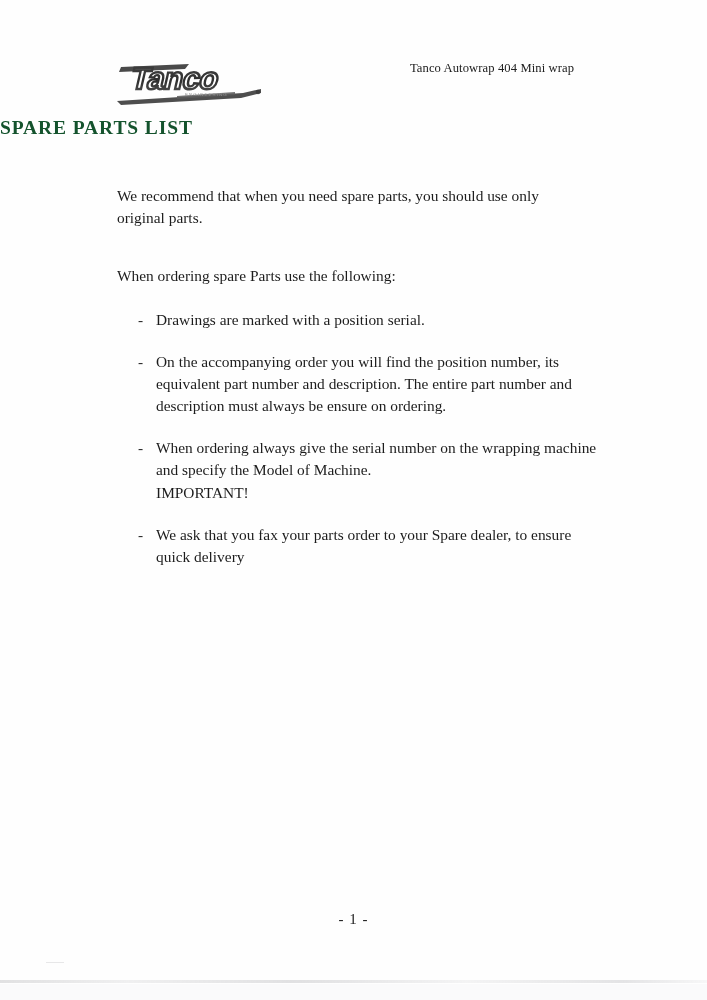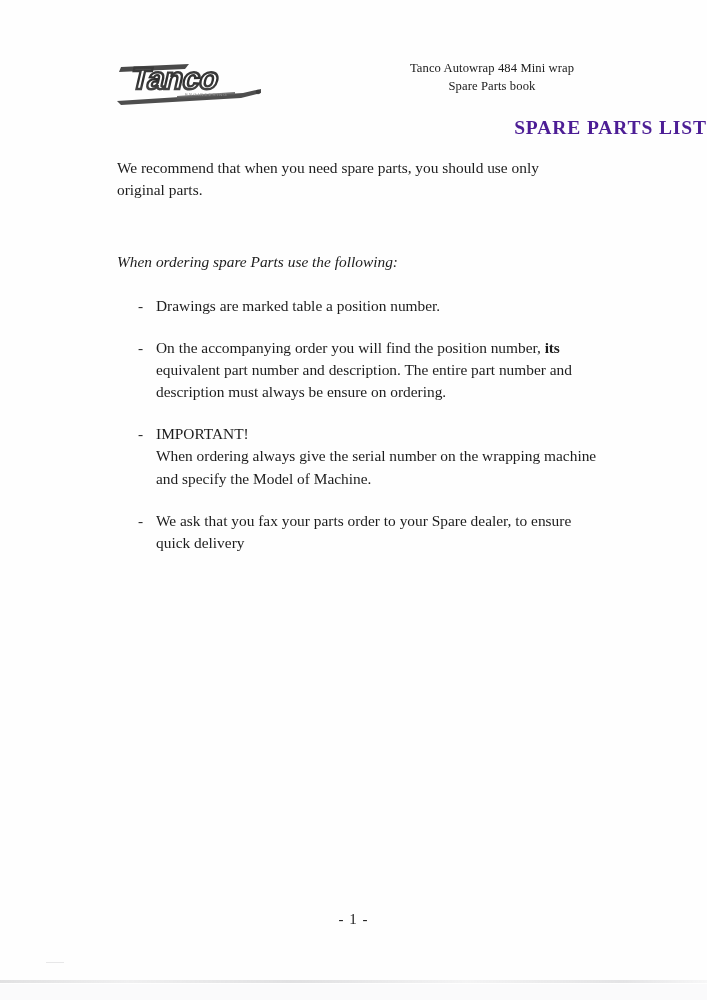--- a/index.html
+++ b/index.html
@@ -81,48 +81,46 @@
     font-size: 12.6px;
     letter-spacing: 0.1px;
     color: #202020;
   }
 
   .title {
     position: absolute;
     left: 0;
     right: 0;
     top: 104px;
-    text-align: right;
+    text-align: left;
     font-size: 19.5px;
     font-weight: bold;
     letter-spacing: 0.9px;
-    color: #4c1d95;
-    padding-left: 56px;
+    color: #14532d;
   }
 
   
   .body-block {
     position: absolute;
     left: 117px;
     top: 157px;
     width: 490px;
   }
 
   .para {
     font-size: 15.4px;
     line-height: 1.42;
     color: #1c1c1c;
     margin: 0;
   }
 
-  .para-intro { width: 452px; }
+  .para-intro { width: 452px; margin-top: 28px; }
 
   .para-order {
-    margin-top: 50px;
-    font-style: italic;
+    margin-top: 36px;
   }
 
   .bullet-list {
     margin: 22px 0 0 0;
     padding: 0;
     list-style: none;
   }
 
   .bullet-item {
     position: relative;
@@ -139,21 +137,21 @@
     left: 21px;
     top: 0;
     color: #2a2a2a;
     font-size: 15.4px;
   }
 
   .bullet-text { display: block; }
 
   
   .ink-bold {
-    font-weight: bold;
+    font-weight: normal;
     letter-spacing: -0.2px;
   }
 
   .item-important .bullet-text:first-of-type {
     letter-spacing: 0.3px;
   }
 
   
   .footer {
     position: absolute;
@@ -192,49 +190,48 @@
         <path d="M2 45 L128 37 L146 33 L146 37 L126 42 L6 49 Z" fill="#3b3b3b" opacity="0.9"></path>
         <path d="M62 40 L120 36 L120 39 L62 43 Z" fill="#5c5c5c" opacity="0.85"></path>
 
         <text x="70" y="40" font-family="'Liberation Sans', sans-serif" font-size="4.4" letter-spacing="1.1" fill="#8f8f8f">ENGINEERING</text>
 
         <circle cx="143" cy="36" r="2.3" fill="#3b3b3b" opacity="0.85"></circle>
       </svg>
     </div>
 
     <div class="doc-meta">
-      <div class="meta-line">Tanco Autowrap 484 Mini wrap</div>
-      <div class="meta-line">Spare Parts book</div>
+      <div class="meta-line">Tanco Autowrap 404 Mini wrap</div>
     </div>
   </div>
 
   <h1 class="title">SPARE PARTS LIST</h1>
 
   <div class="body-block">
 
     <p class="para para-intro">We recommend that when you need spare parts, you should use only original parts.</p>
 
     <p class="para para-order">When ordering spare Parts use the following:</p>
 
     <ul class="bullet-list">
 
       <li class="bullet-item">
         <span class="dash">-</span>
-        <span class="bullet-text">Drawings are marked table a position number.</span>
+        <span class="bullet-text">Drawings are marked with a position serial.</span>
       </li>
 
       <li class="bullet-item">
         <span class="dash">-</span>
         <span class="bullet-text"><span>On the accompanying order you will find the position number, </span><span class="ink-bold">its</span><span> equivalent part number and description. The entire part number and description must always be ensure on ordering.</span></span>
       </li>
 
       <li class="bullet-item item-important">
         <span class="dash">-</span>
+        <span class="bullet-text">When ordering always give the serial number on the wrapping machine and specify the Model of Machine.</span>
         <span class="bullet-text">IMPORTANT!</span>
-        <span class="bullet-text">When ordering always give the serial number on the wrapping machine and specify the Model of Machine.</span>
       </li>
 
       <li class="bullet-item">
         <span class="dash">-</span>
         <span class="bullet-text">We ask that you fax your parts order to your Spare dealer, to ensure quick delivery</span>
       </li>
 
     </ul>
   </div>
 

